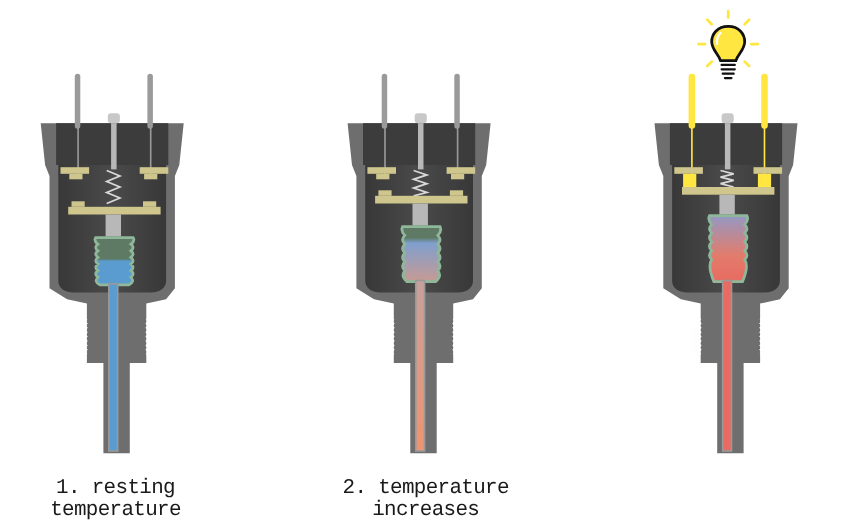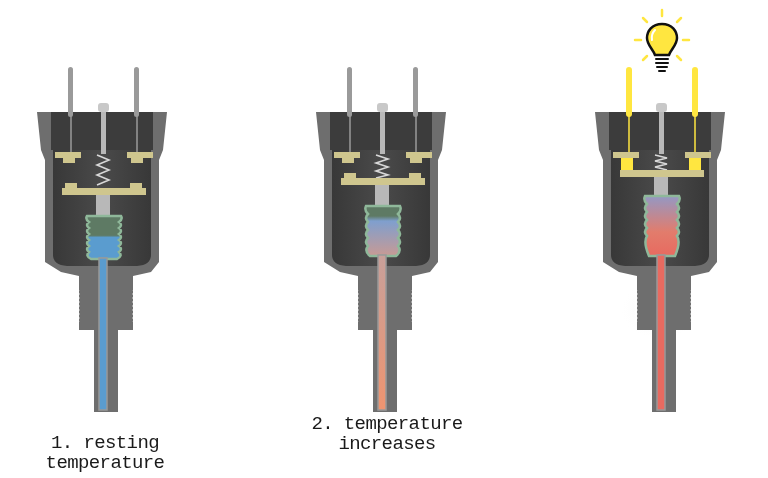--- a/index.html
+++ b/index.html
@@ -142,14 +142,14 @@
           <line x1="61" y1="59" x2="73" y2="59"></line>
           <line x1="61" y1="63" x2="73" y2="63"></line>
           <line x1="62" y1="67" x2="72" y2="67"></line>
           <line x1="64" y1="71" x2="70" y2="71"></line>
         </g>
       </g>
     </g>
   </svg>
 
   <div class="caption" style="left:0px;top:433px;width:210px;">1. resting temperature</div>
-  <div class="caption" style="left:272px;top:414px;width:230px;">2. temperature increases</div>
+  <div class="caption" style="left:272px;top:433px;width:230px;">2. temperature increases</div>
 </div>
 
 </body></html>

